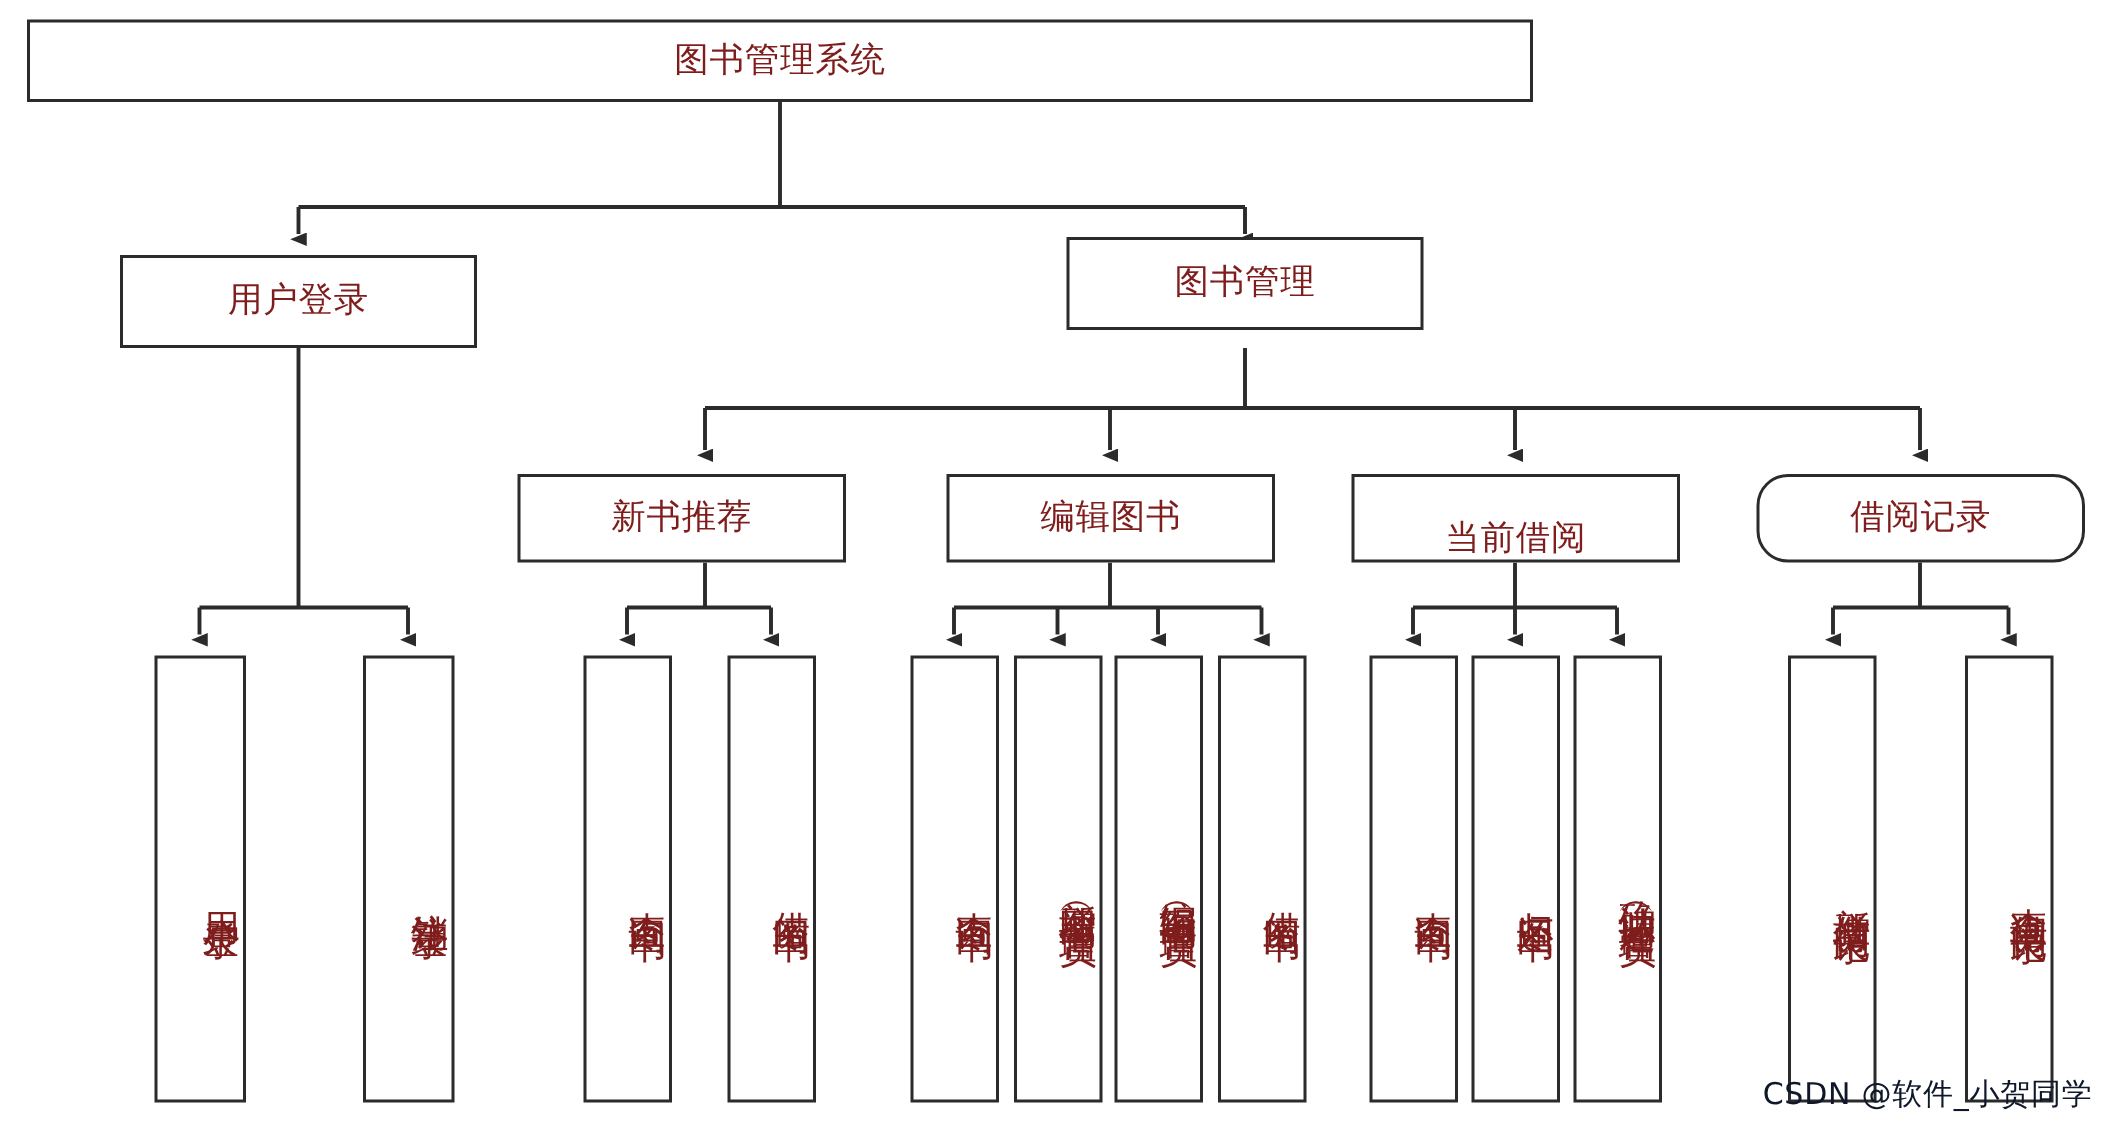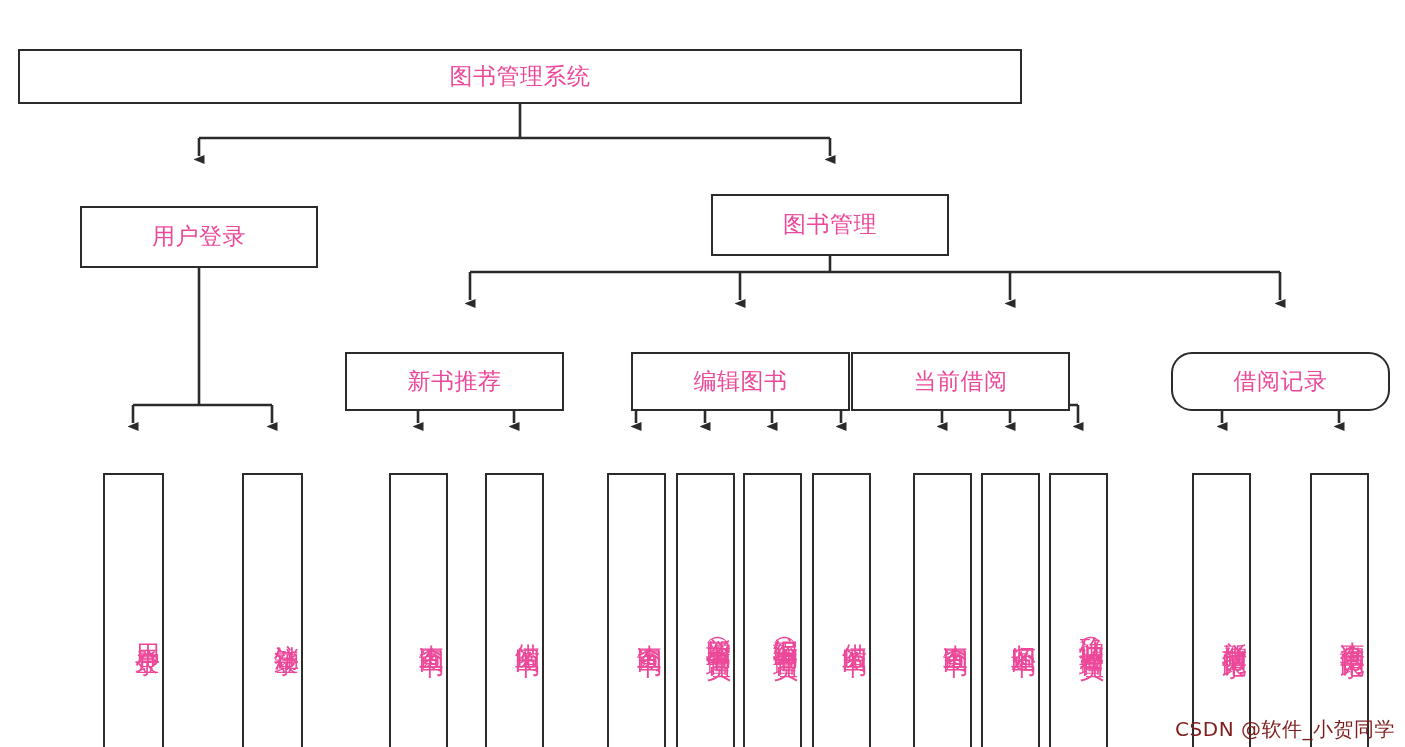--- a/index.html
+++ b/index.html
@@ -26,23 +26,22 @@
     pointer-events: none;
   }
   .node {
     position: absolute;
     box-sizing: border-box;
     border: 2px solid #2b2b2b;
     background: #ffffff;
     display: flex;
     align-items: center;
     justify-content: center;
-    color: #ec4899;
+    color: #7f1d1d;
     line-height: 1.18;
-    margin-top: 36px;
   }
   .node.h {
     font-size: 23px;
     letter-spacing: 0.5px;
     text-align: center;
   }
   .node.root {
     font-size: 23px;
   }
   .node.v {
@@ -57,21 +56,21 @@
   .node.v .vtext {
     writing-mode: vertical-rl;
     text-orientation: upright;
     display: block;
   }
   .watermark {
     position: absolute;
     right: 10px;
     bottom: 4px;
     font-size: 20px;
-    color: #7f1d1d;
+    color: #0f172a;
     letter-spacing: 0.5px;
     white-space: nowrap;
   }
 </style>
 </head>
 <body>
 
 <div id="diagram">
 
   <svg id="edges" width="1405" height="747" viewBox="0 0 1405 747" xmlns="http://www.w3.org/2000/svg">
@@ -134,21 +133,21 @@
   <div class="node h" style="left:711px; top:158px; width:238px; height:62px;">
     <span>图书管理</span>
   </div>
 
   <div class="node h" style="left:345px; top:316px; width:219px; height:59px;">
     <span>新书推荐</span>
   </div>
   <div class="node h" style="left:631px; top:316px; width:219px; height:59px;">
     <span>编辑图书</span>
   </div>
-  <div class="node h" style="left:851px; top:316px; width:219px; height:59px;">
+  <div class="node h" style="left:901px; top:316px; width:219px; height:59px;align-items:flex-end;">
     <span>当前借阅</span>
   </div>
   <div class="node h" style="left:1171px; top:316px; width:219px; height:59px;border-radius:21px;">
     <span>借阅记录</span>
   </div>
 
   <div class="node v" style="left:103px; top:437px; width:61px; height:298px;">
     <span class="vtext">用户登录</span>
   </div>
   <div class="node v" style="left:242px; top:437px; width:61px; height:298px;">

